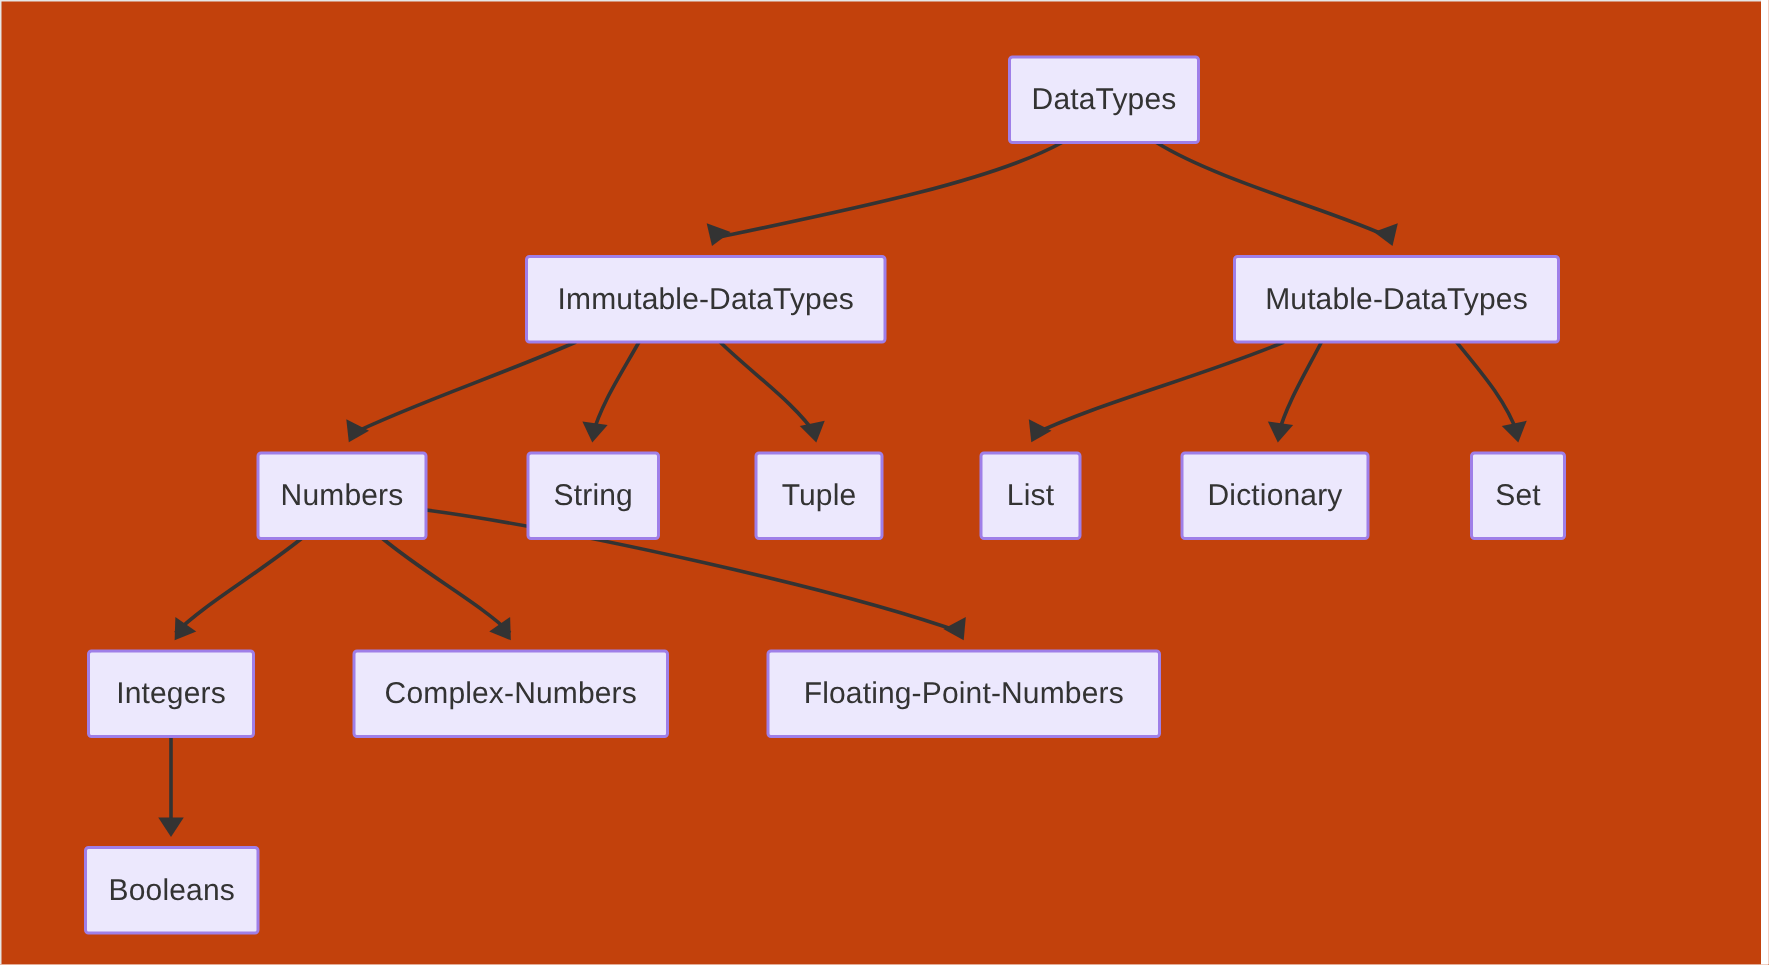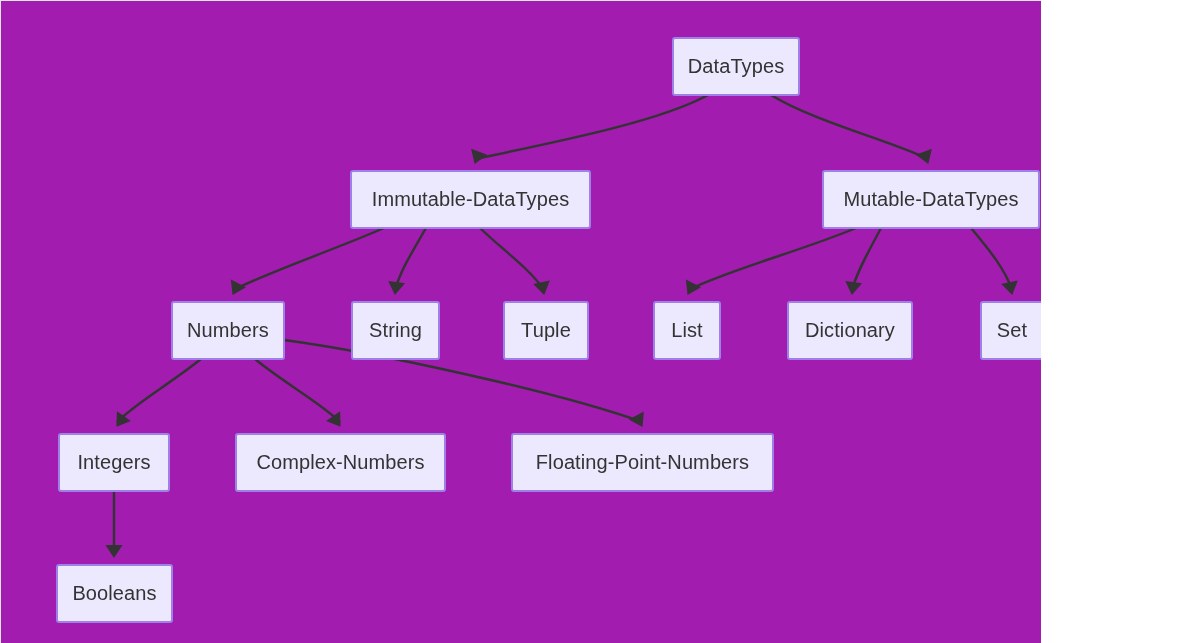--- a/index.html
+++ b/index.html
@@ -6,23 +6,23 @@
   html, body {
     margin: 0;
     padding: 0;
     background: #ffffff;
   }
   body {
     font-family: "Liberation Sans", sans-serif;
   }
   #canvas {
     position: relative;
-    width: 1041px;
+    width: 1174px;
     height: 643px;
-    background: #a21caf;
+    background: #c2410c;
     border-top: 1px solid #e6e6e6;
     border-left: 1px solid #e6e6e6;
     box-sizing: border-box;
     overflow: hidden;
   }
   #diagram-svg {
     position: absolute;
     top: 0;
     left: 0;
     width: 1179px;

